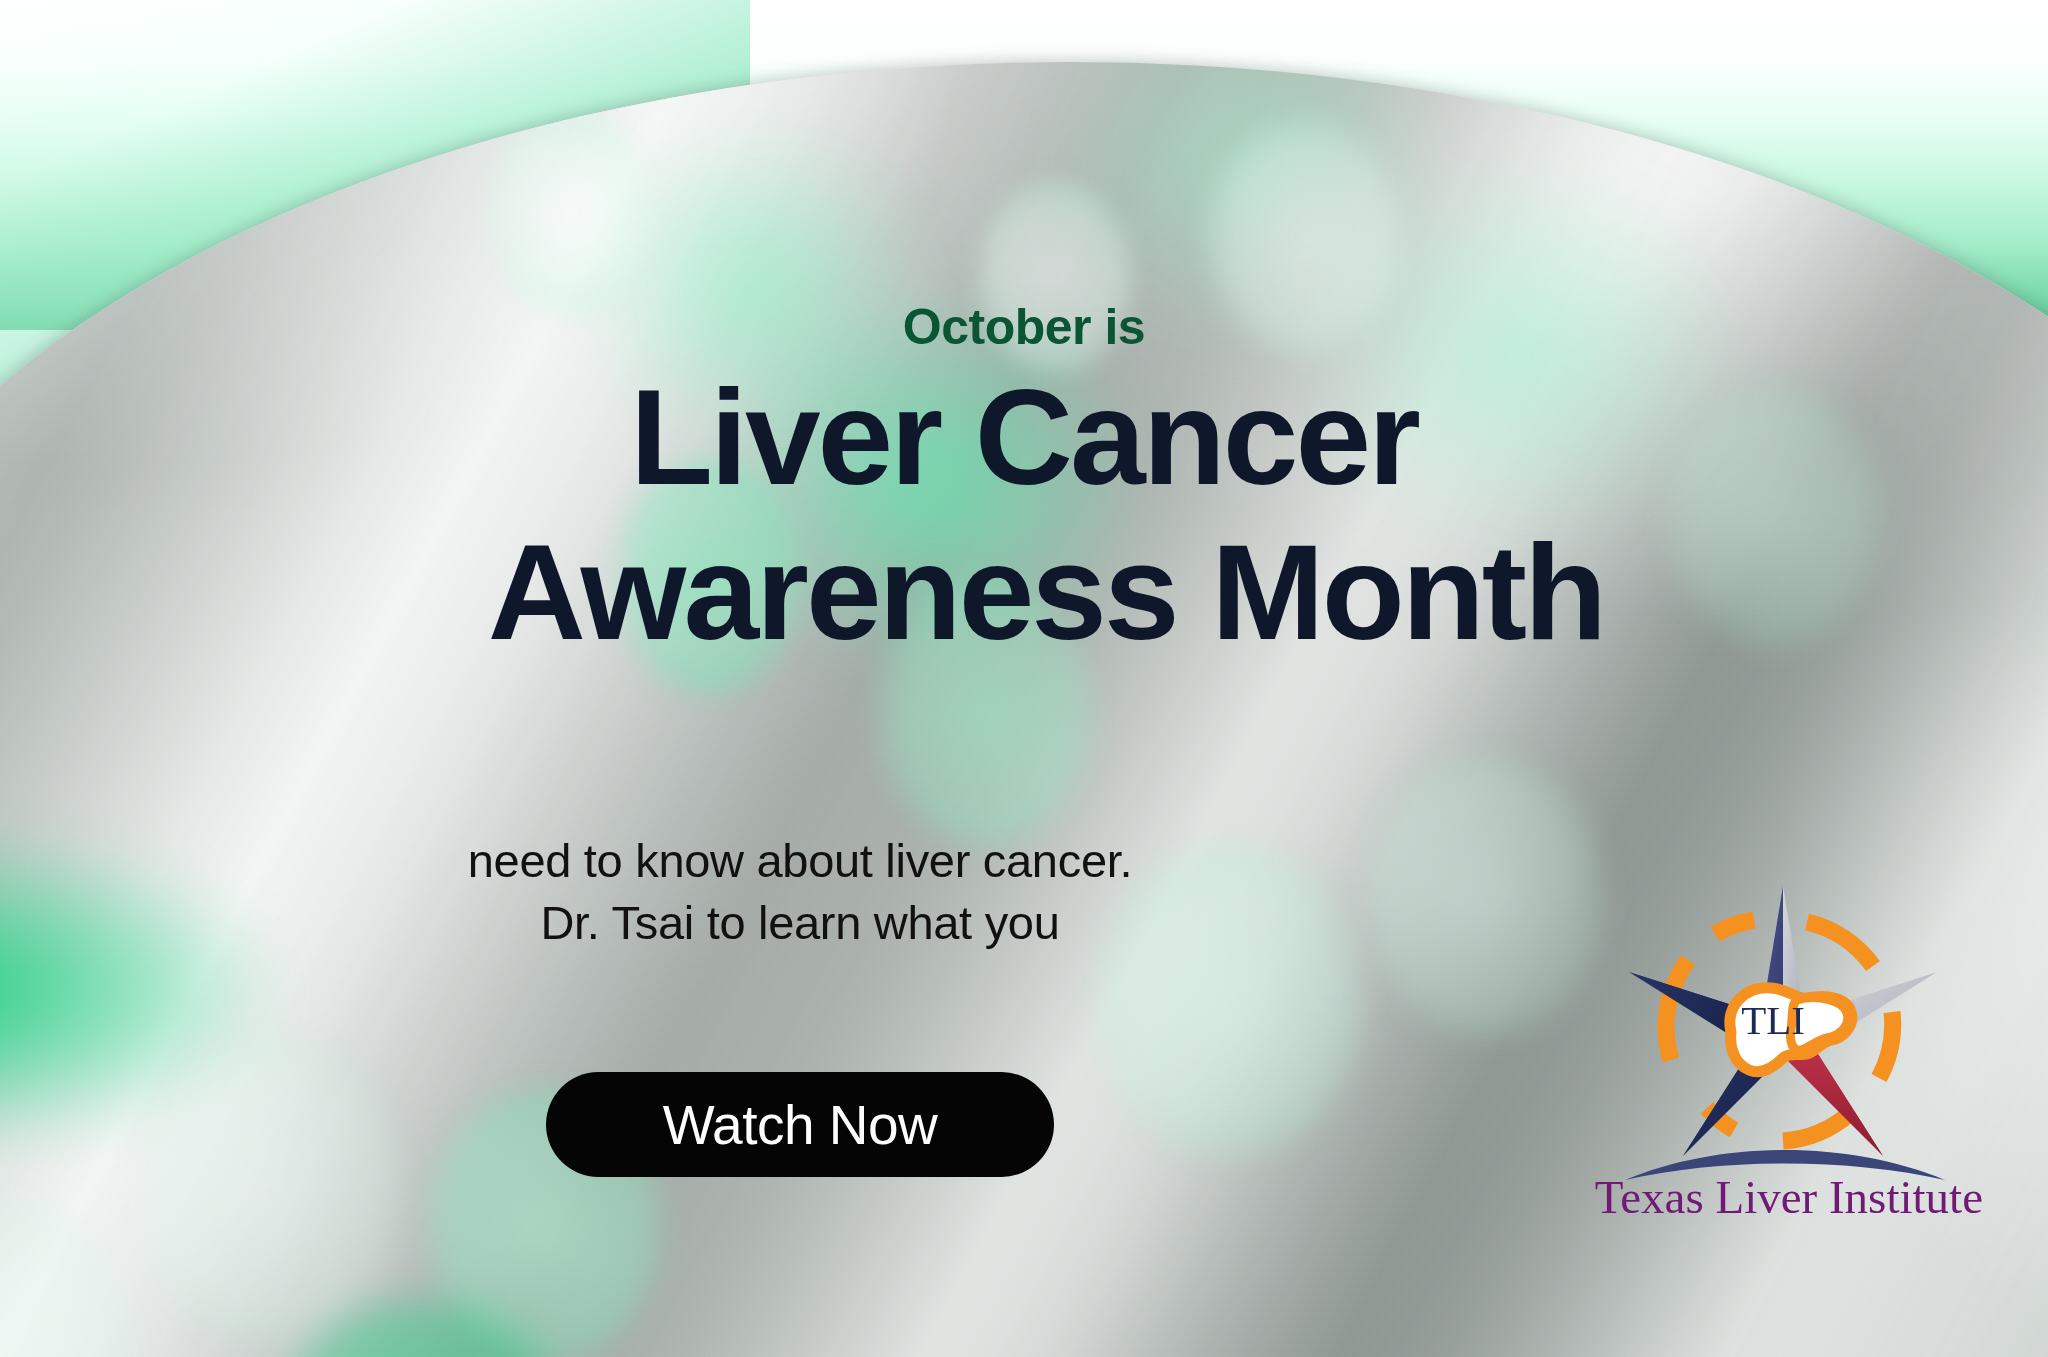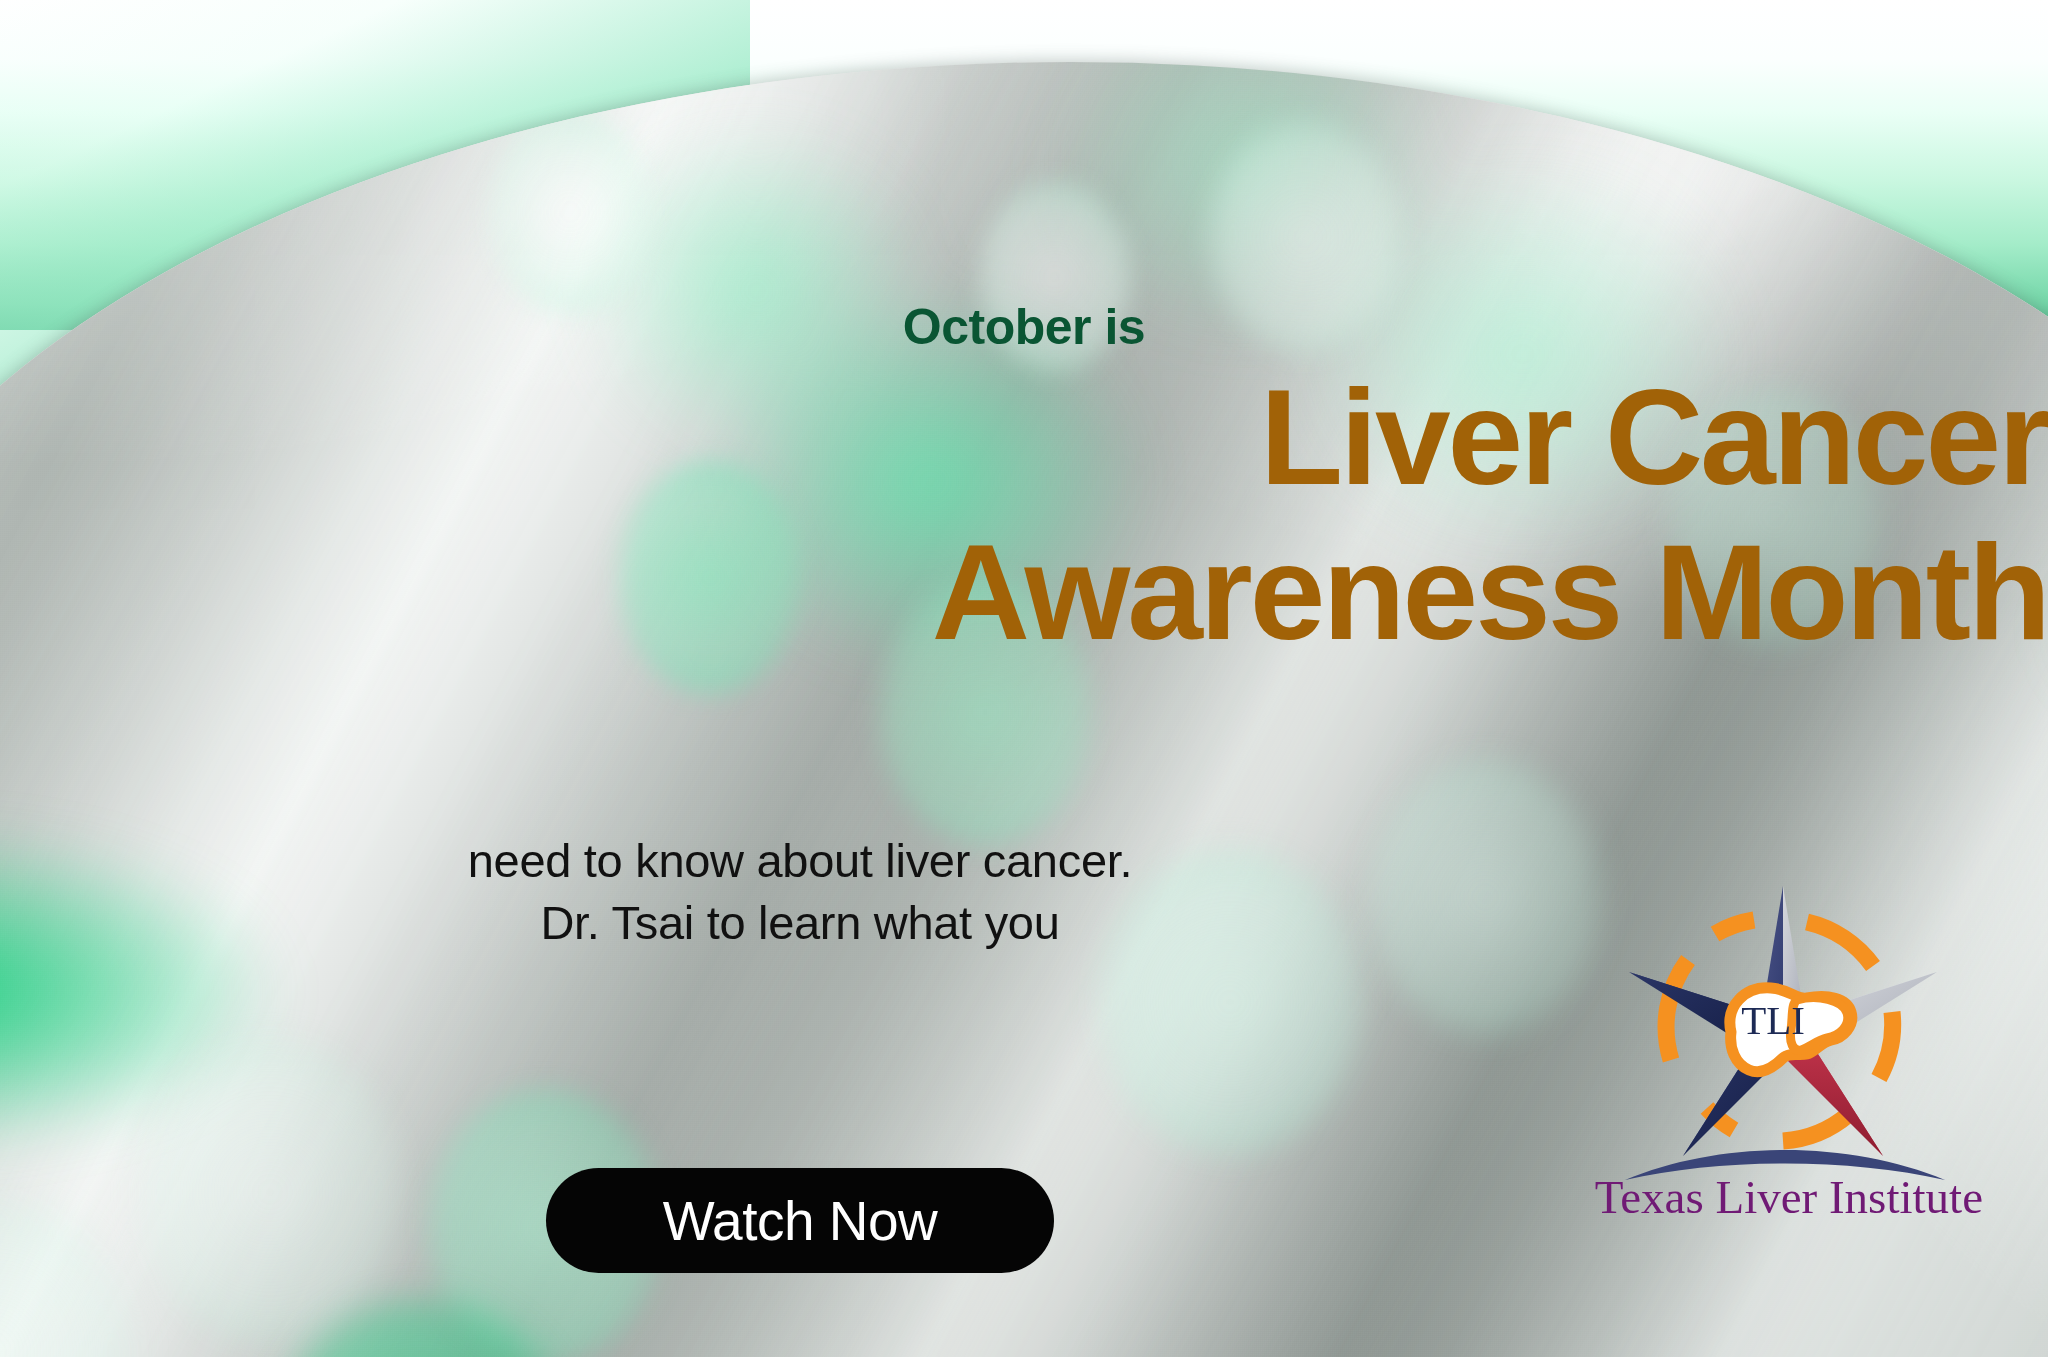--- a/index.html
+++ b/index.html
@@ -165,22 +165,22 @@
     font-weight: bold;
     letter-spacing: -0.5px;
     color: #0a5533;
   }
 
   .headline {
     position: absolute;
     left: 0;
     top: 372px;
     width: 2048px;
-    text-align: right;
-    color: #a16207;
+    text-align: center;
+    color: #0f172a;
     font-weight: bold;
     line-height: 0.96;
     letter-spacing: -3px;
   }
   .headline-line1 { font-size: 136px; }
   .headline-line2 { font-size: 136px; display: block; margin-top: 24px; padding-left: 44px;}
 
   .subcopy {
     position: absolute;
     left: 330px;
@@ -190,21 +190,21 @@
     font-size: 47px;
     line-height: 1.32;
     color: #111111;
     letter-spacing: -0.3px;
   }
   .subcopy span { display: block; }
 
   .cta-wrap {
     position: absolute;
     left: 330px;
-    top: 1168px;
+    top: 1072px;
     width: 940px;
     display: flex;
     justify-content: center;
   }
   .cta {
     display: inline-flex;
     align-items: center;
     justify-content: center;
     min-width: 508px;
     height: 105px;

